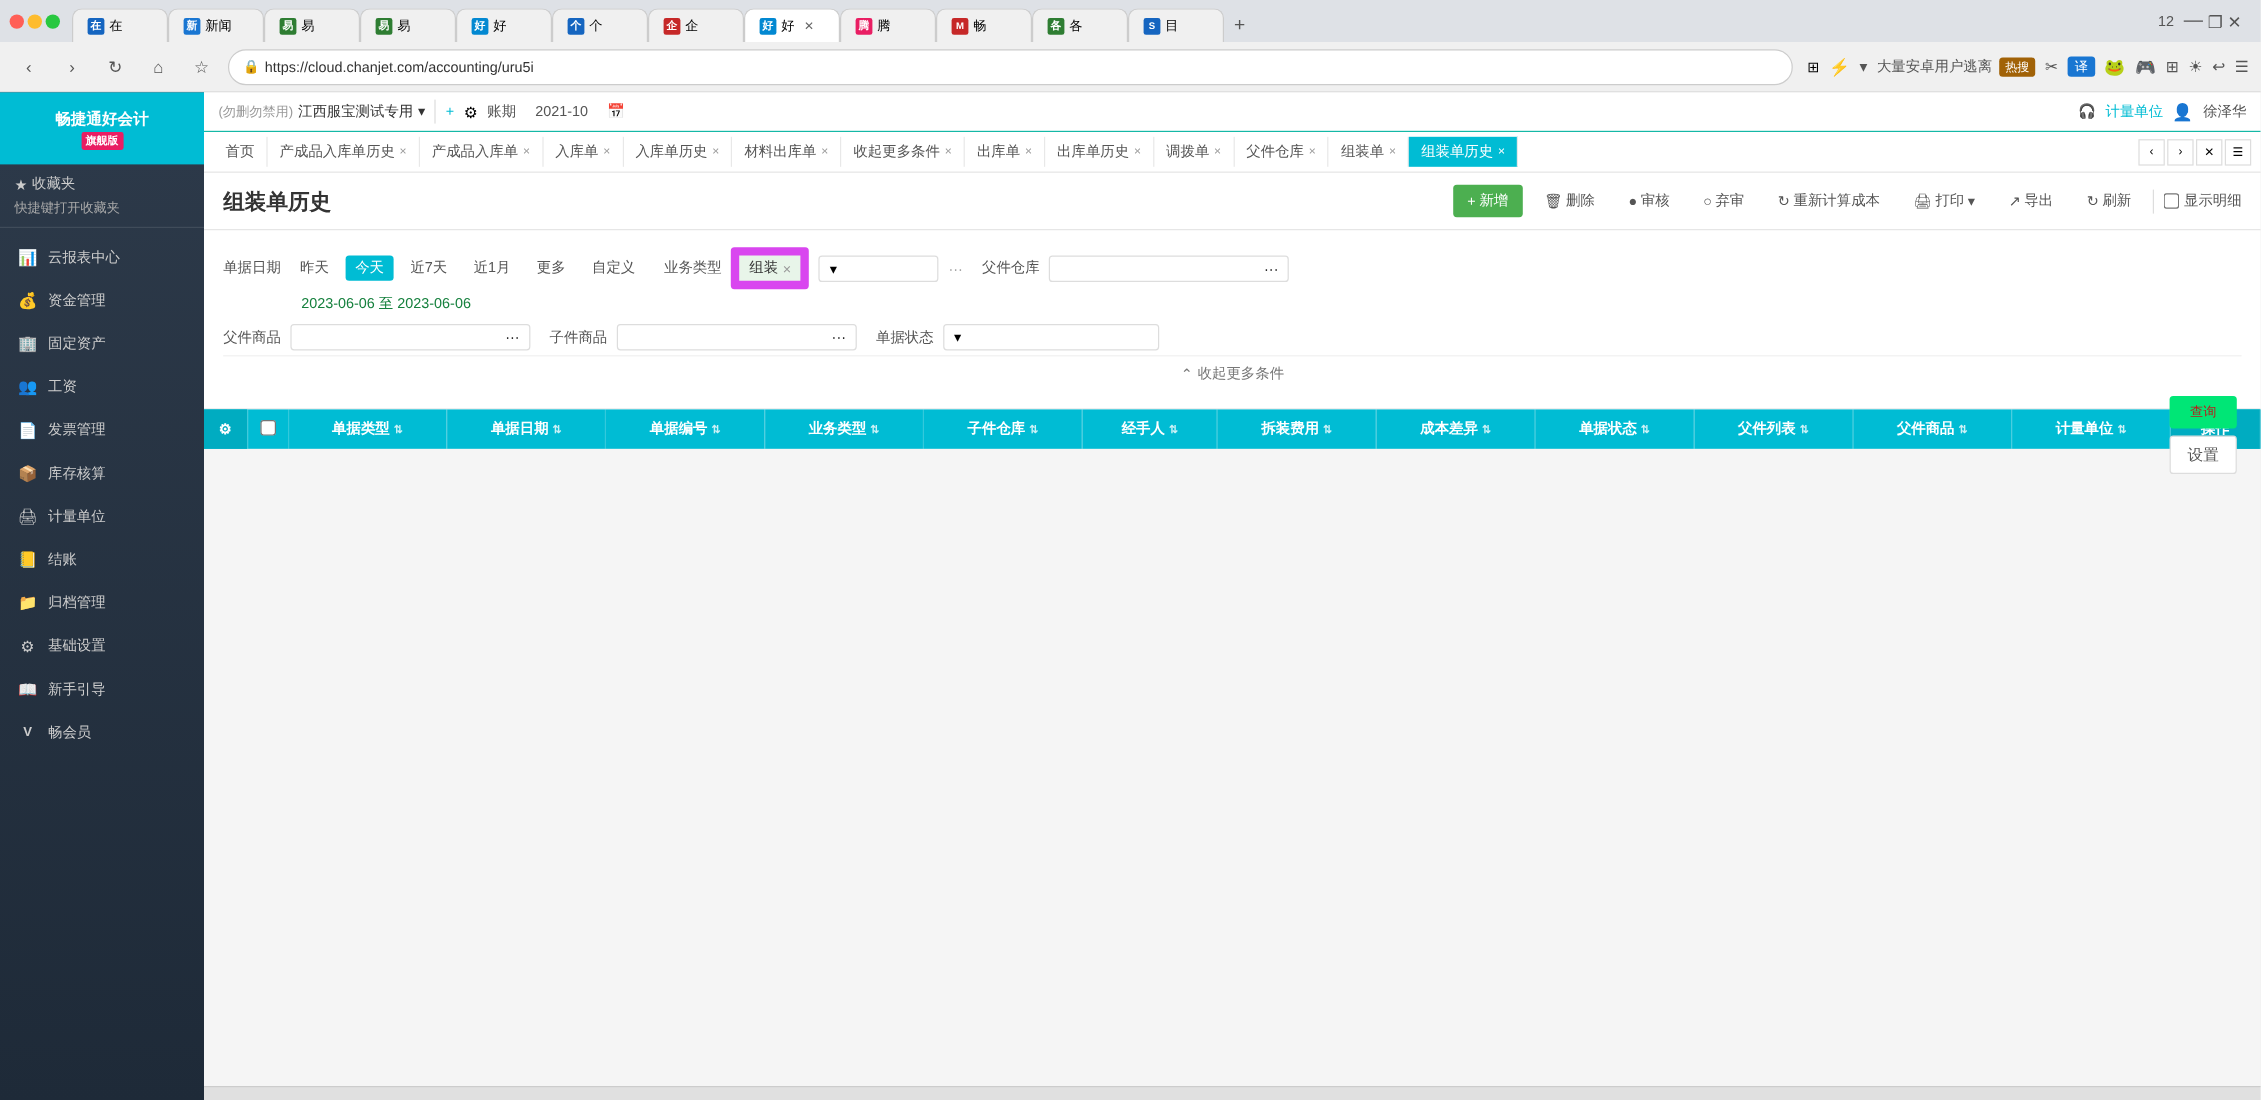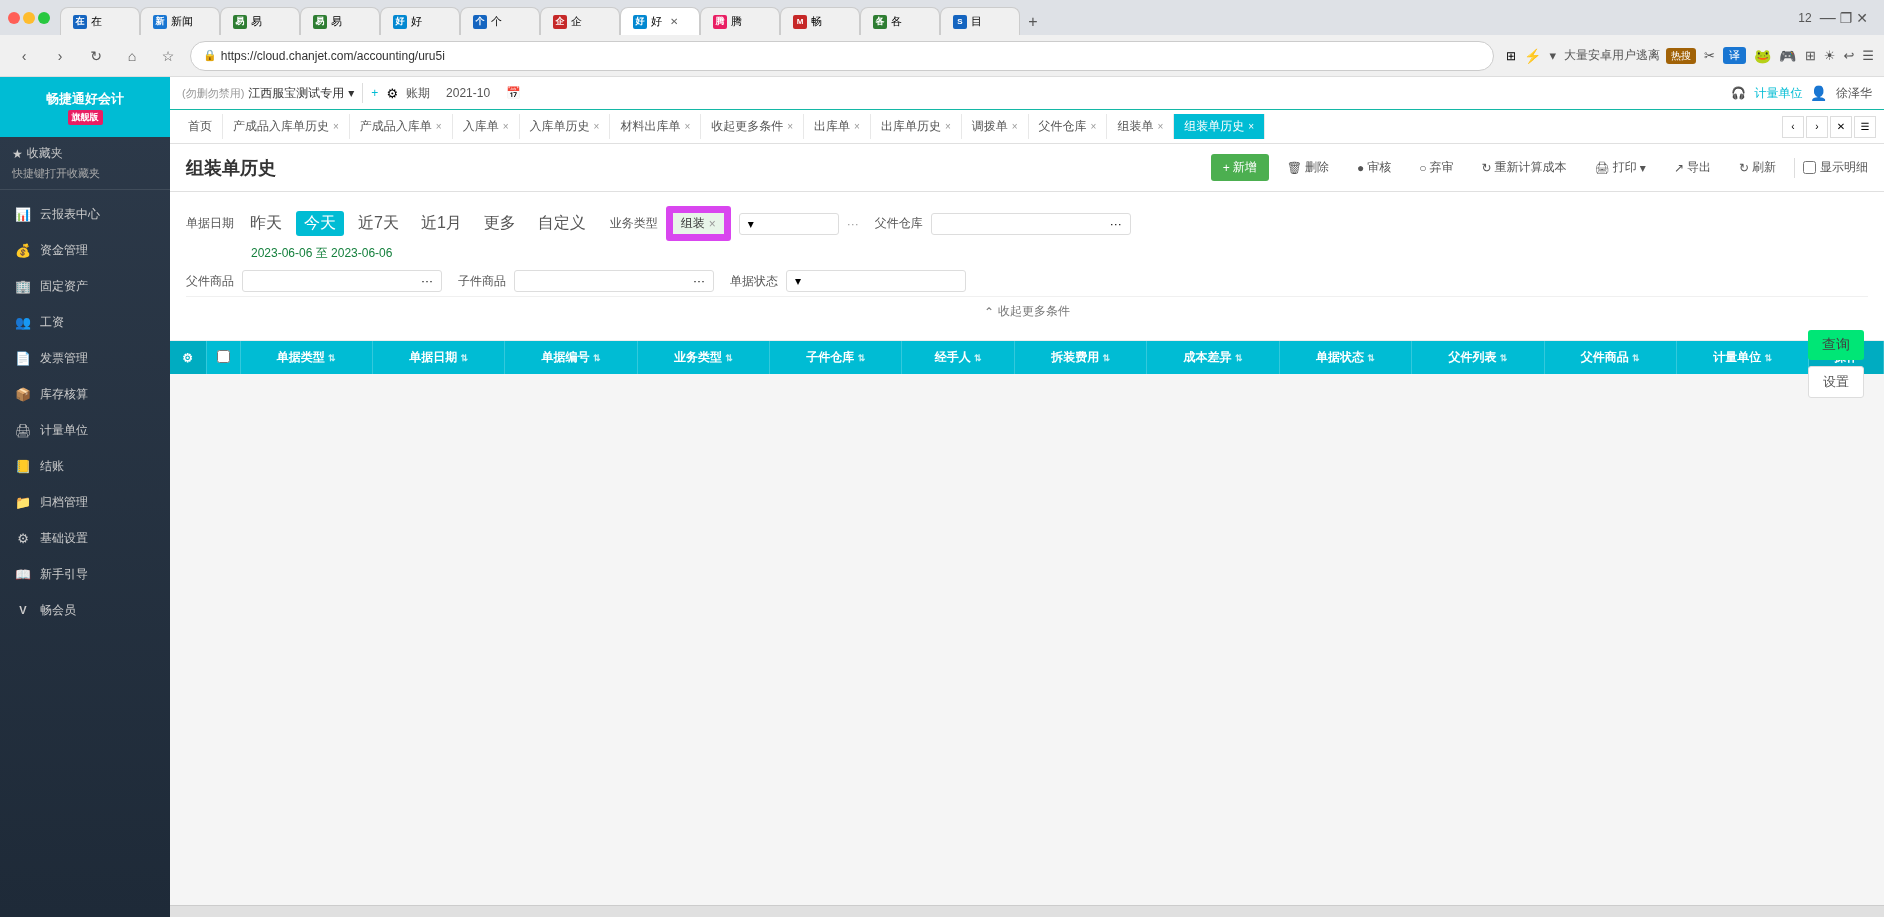--- a/index.html
+++ b/index.html
@@ -65,21 +65,21 @@
     .action-btn { display: flex; align-items: center; gap: 3px; padding: 4px 10px; font-size: 12px; cursor: pointer; color: #555; border: none; background: none; }
     .action-btn.green { background: #4caf50; color: #fff; border-radius: 3px; padding: 5px 12px; }
     .show-detail { display: flex; align-items: center; gap: 4px; font-size: 12px; color: #555; cursor: pointer; }
 
     
     .filter-area { background: #fff; padding: 14px 16px; border-bottom: 1px solid #eee; }
     .filter-row { display: flex; align-items: center; gap: 16px; margin-bottom: 12px; }
     .filter-group { display: flex; align-items: center; gap: 8px; }
     .filter-label { font-size: 12px; color: #555; white-space: nowrap; }
     .date-filters { display: flex; align-items: center; gap: 6px; }
-    .date-btn { padding: 2px 8px; font-size: 16px; color: #555; cursor: pointer; border: none; background: none; }
+    .date-btn { padding: 2px 8px; font-size: 12px; color: #555; cursor: pointer; border: none; background: none; }
     .date-btn.active { background: #00bcd4; color: #fff; border-radius: 3px; }
     .filter-tag { display: inline-flex; align-items: center; gap: 4px; background: #e8f5e9; border: 7px solid #d946ef; border-radius: 3px; padding: 2px 8px; font-size: 12px; color: #333; }
     .filter-tag .remove { cursor: pointer; color: #999; }
     .filter-dropdown { border: 1px solid #ddd; border-radius: 3px; padding: 3px 8px; font-size: 12px; min-width: 120px; display: flex; align-items: center; justify-content: space-between; cursor: pointer; background: #fff; }
     .filter-input { border: 1px solid #ddd; border-radius: 3px; padding: 3px 8px; font-size: 12px; min-width: 160px; display: flex; align-items: center; justify-content: space-between; }
     .more-dots { color: #999; cursor: pointer; }
     .collapse-row { display: flex; justify-content: center; padding: 6px 0; border-top: 1px solid #f0f0f0; margin-top: 4px; }
     .collapse-btn { display: flex; align-items: center; gap: 4px; font-size: 12px; color: #777; cursor: pointer; }
 
     
@@ -458,21 +458,21 @@
 
       <div class="collapse-row">
         <div class="collapse-btn">
           <span>⌃</span>
           <span>收起更多条件</span>
         </div>
       </div>
     </div>
 
     <div style="position:absolute;right:20px;top:330px;display:flex;flex-direction:column;gap:6px;">
-      <button style="background:#00e676;color:#404040;border:none;border-radius:3px;padding:6px 14px;font-size:14px;cursor:pointer;font-family:inherit;">查询</button>
+      <button style="background:#00e676;color:#b91c1c;border:none;border-radius:3px;padding:6px 14px;font-size:11px;cursor:pointer;font-family:inherit;">查询</button>
       <button style="background:#fff;color:#555;border:1px solid #ddd;border-radius:3px;padding:6px 14px;font-size:13px;cursor:pointer;font-family:inherit;">设置</button>
     </div>
 
     <div class="table-container">
       <table class="data-table">
         <thead>
           <tr class="table-header-row">
             <th class="th th-settings">⚙</th>
             <th class="th th-check">
               <input type="checkbox" style="">

